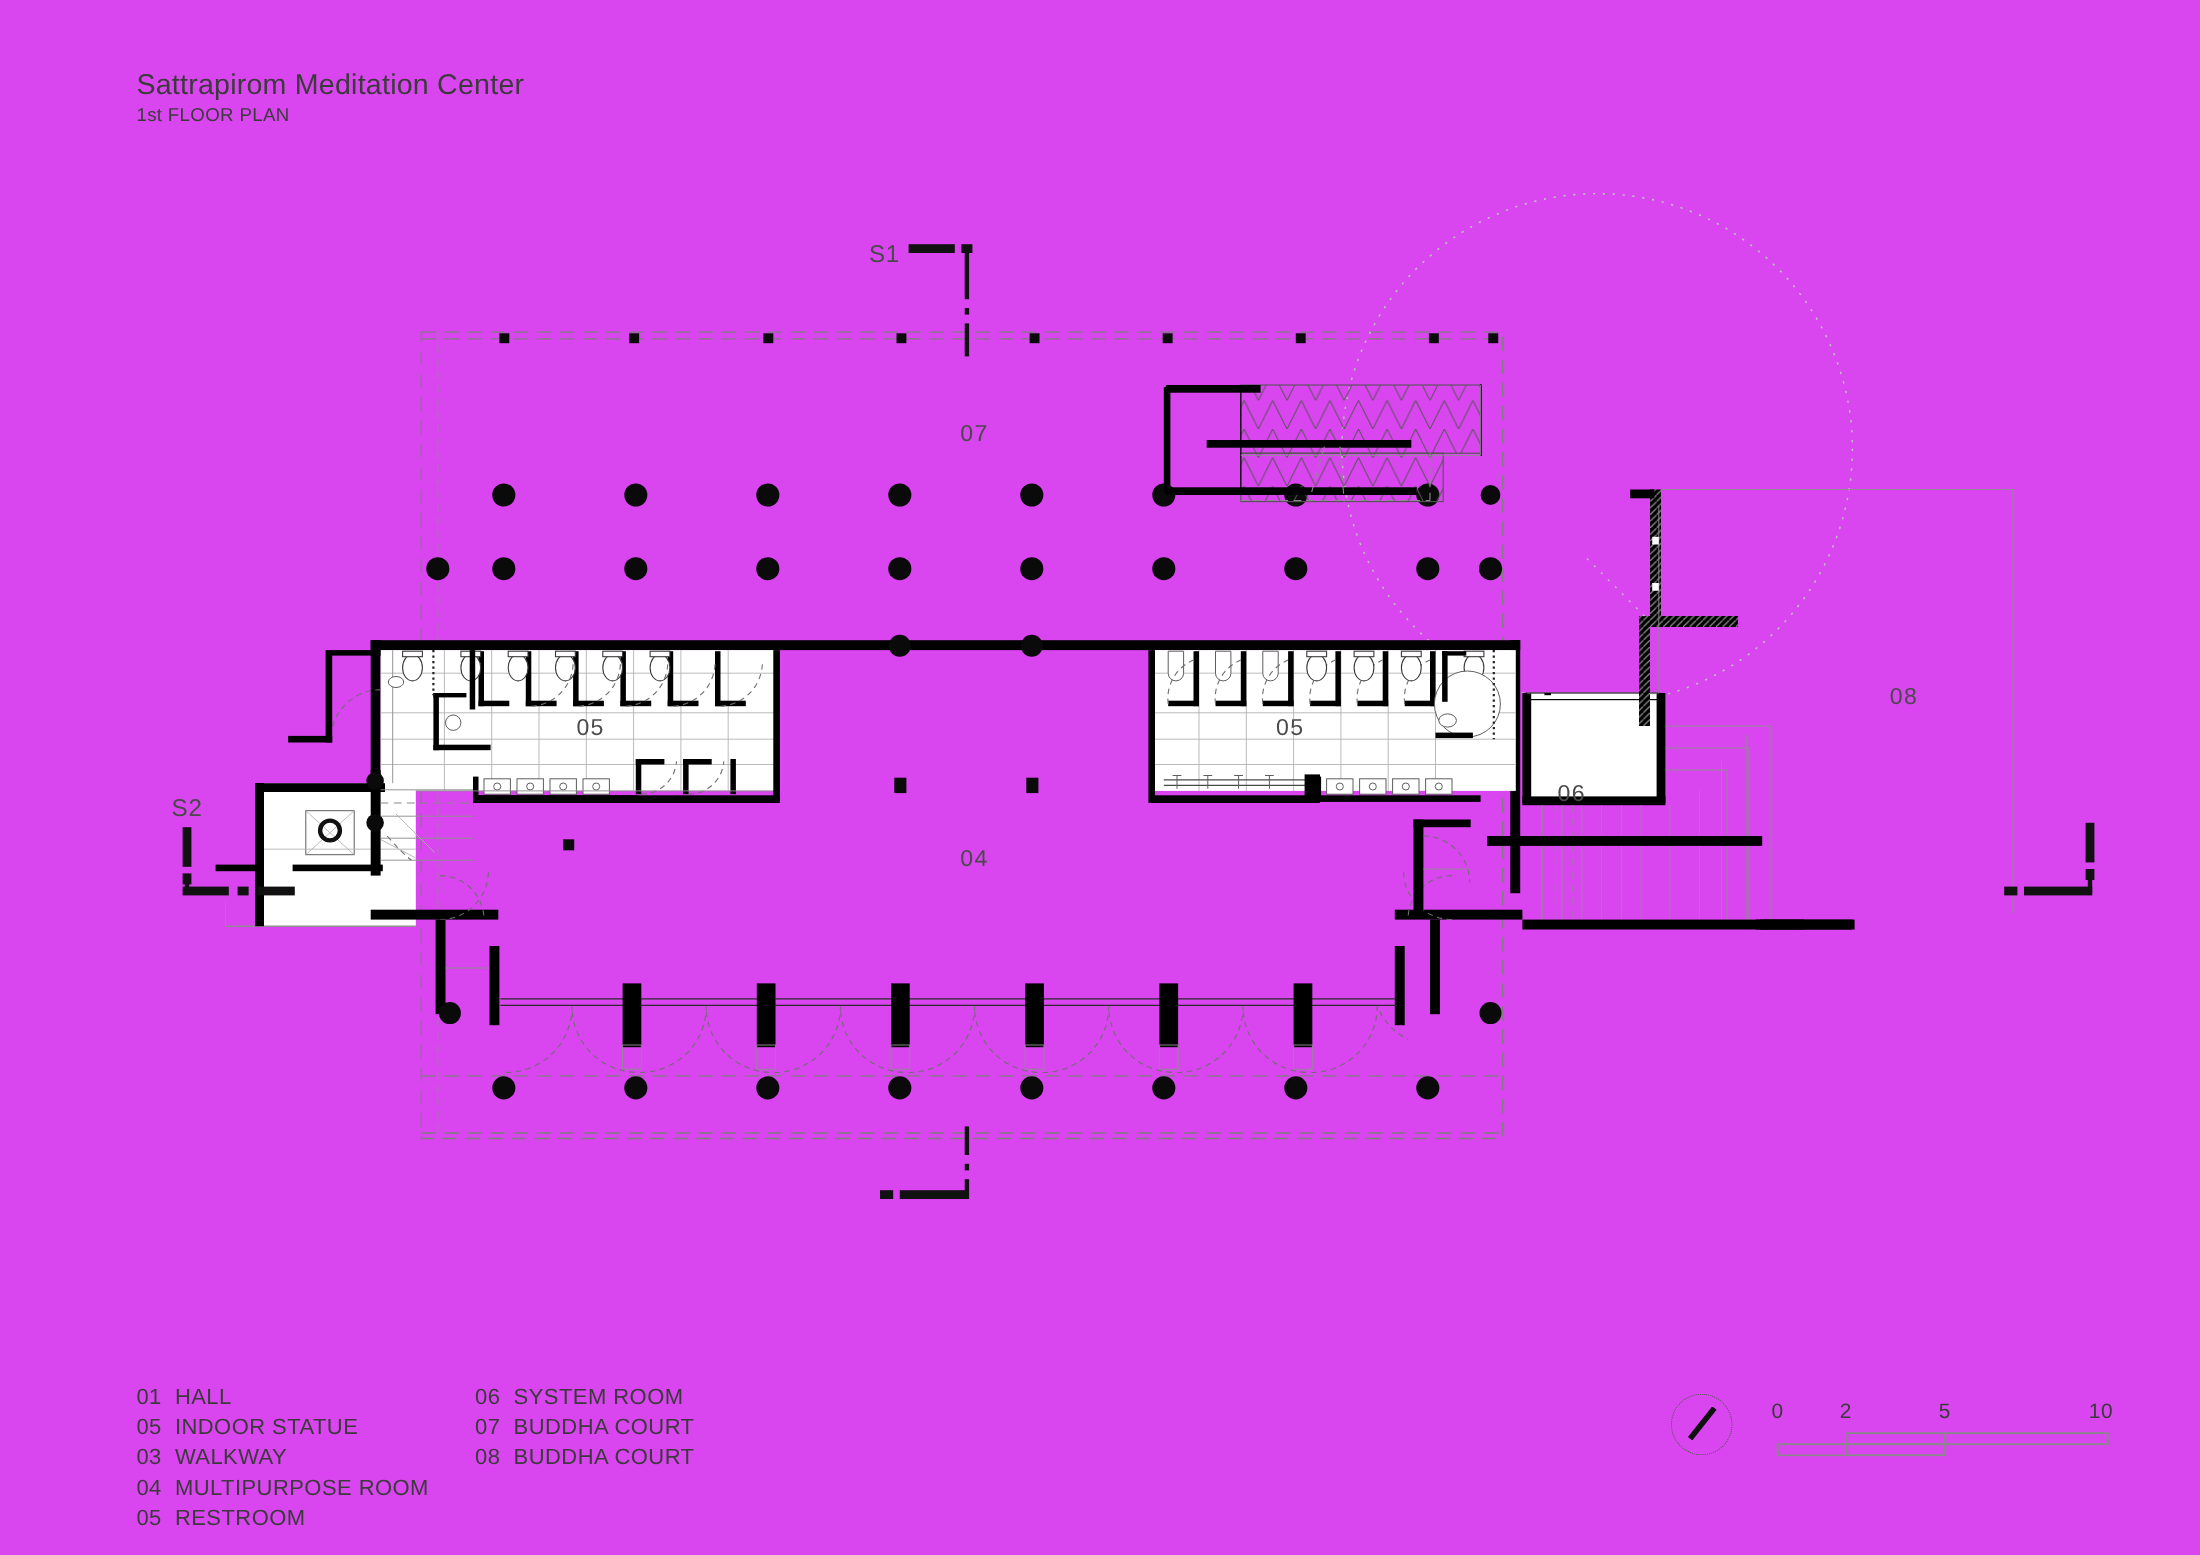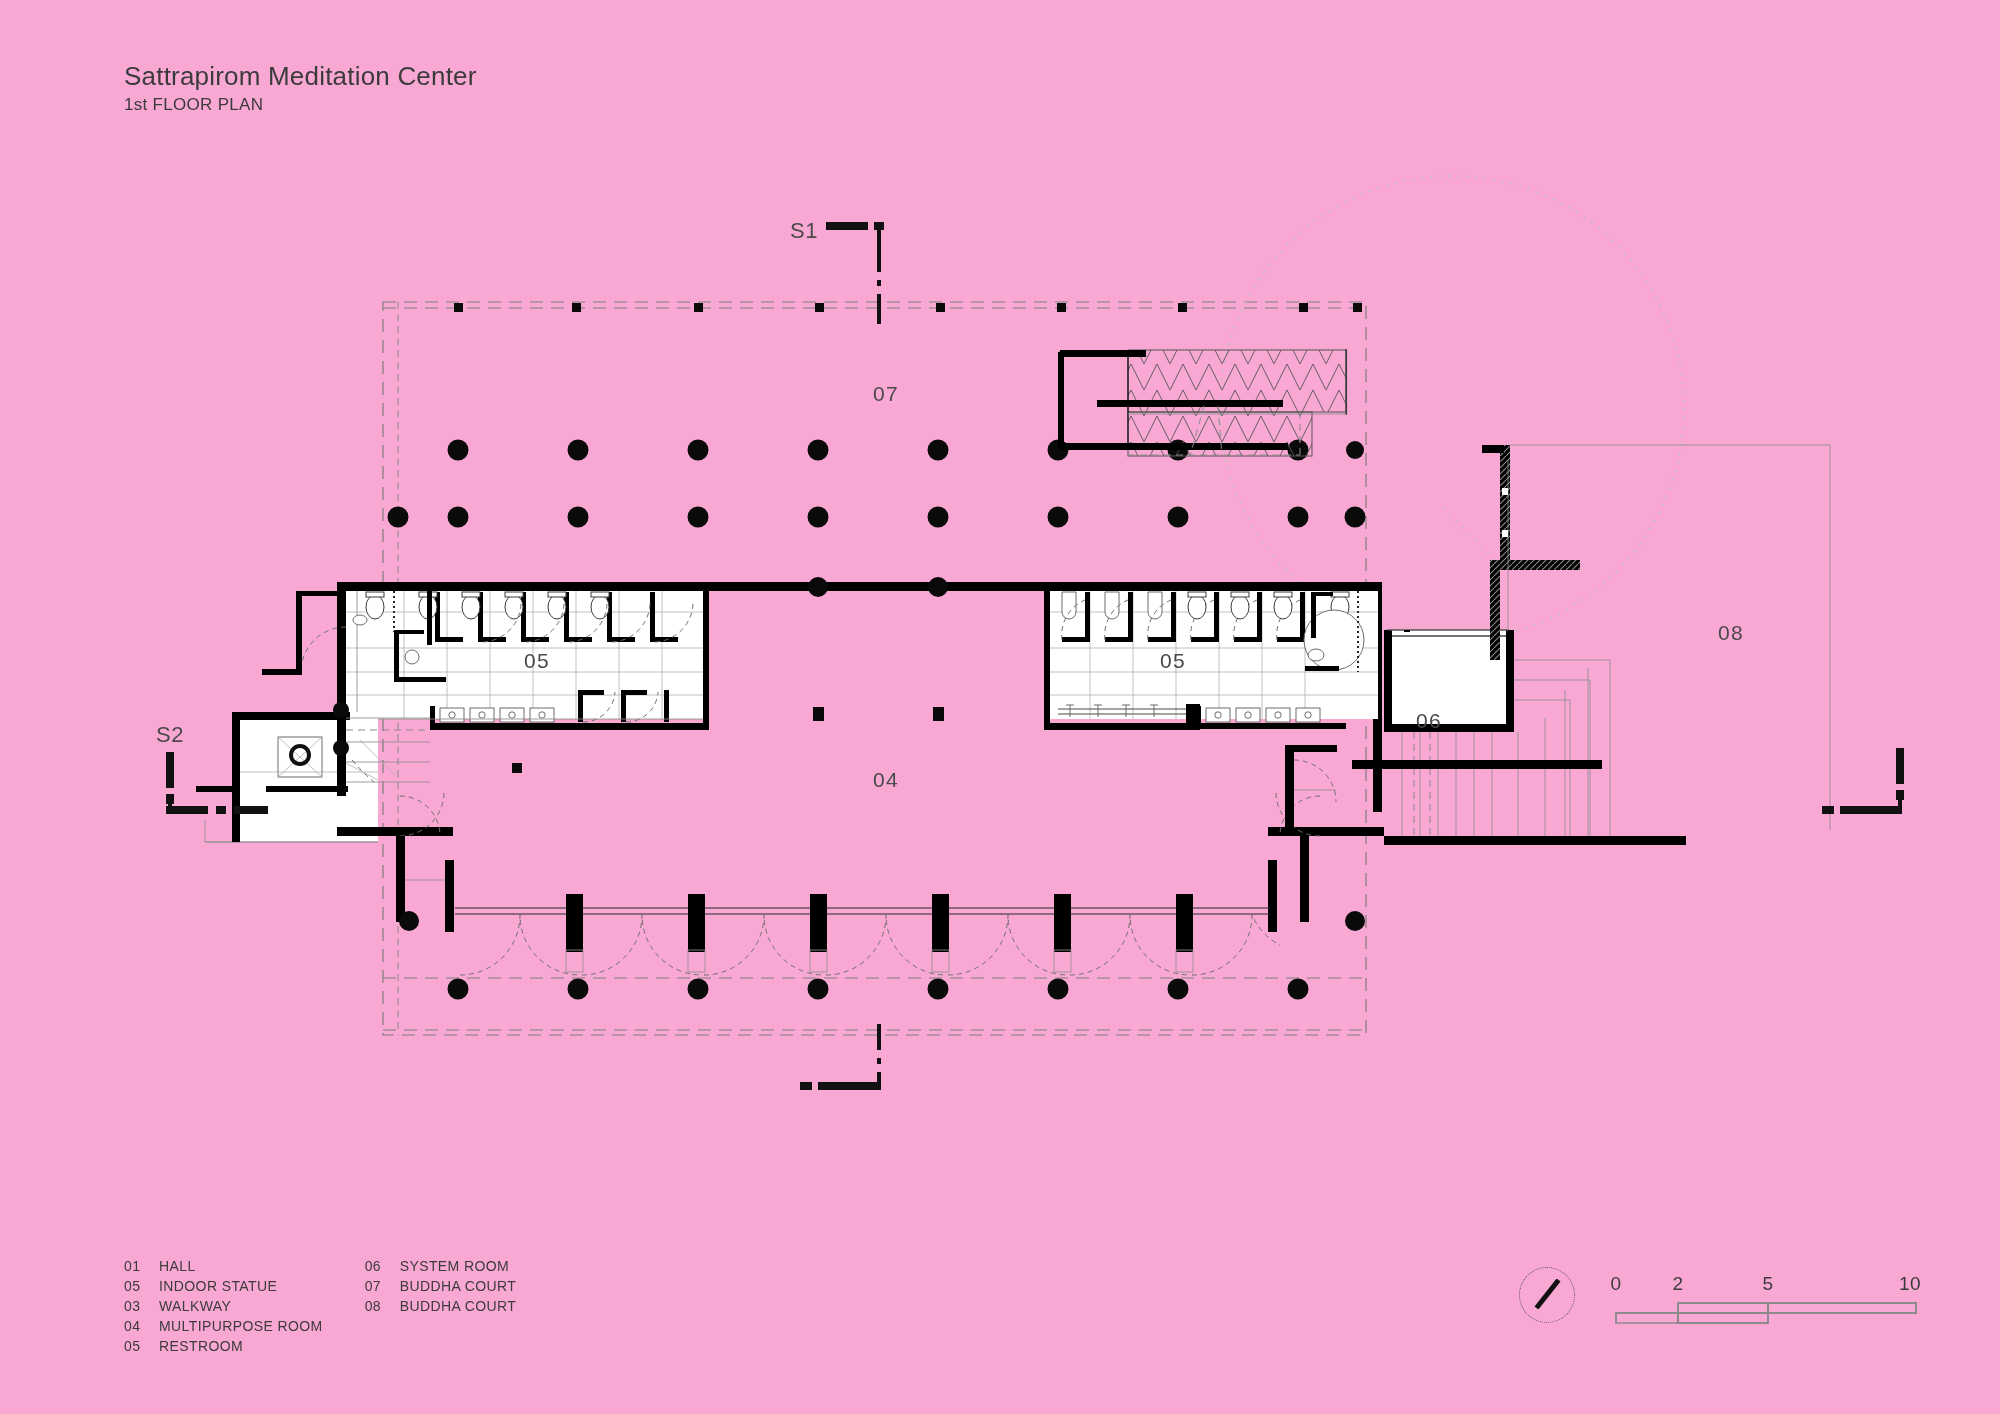--- a/index.html
+++ b/index.html
@@ -3,38 +3,38 @@
 <meta charset="utf-8">
 <title>Sattrapirom Meditation Center — 1st Floor Plan</title>
 <style>
   html,body{margin:0;padding:0;background:#ffffff;}
   body{
     width:2000px;height:1414px;position:relative;overflow:hidden;
     font-family:"Liberation Sans","DejaVu Sans",sans-serif;
     color:#1a1a1a;
     -webkit-font-smoothing:antialiased;
   }
-  .sheet{position:absolute;inset:0;background:#f9a8d4;}
+  .sheet{position:absolute;inset:0;background:#d946ef;}
 
   
   #title-block{position:absolute;left:124px;top:62px;}
   #project-title{
     font-size:26px;font-weight:400;letter-spacing:.2px;color:#3b3b3b;
     line-height:1.12;white-space:nowrap;
   }
   #sheet-subtitle{
     font-size:17px;font-weight:400;letter-spacing:.3px;color:#3b3b3b;
     margin-top:4px;white-space:nowrap;
   }
 
   
   #legend{position:absolute;left:124px;top:1258px;}
   .legend-cols{display:flex;gap:42px;}
   .legend-col{display:flex;flex-direction:column;gap:2px;}
-  .legend-row{display:flex;gap:11px;font-size:14px;letter-spacing:.4px;
+  .legend-row{display:flex;gap:11px;font-size:20px;letter-spacing:.4px;
     color:#3b3b3b;line-height:1.28;white-space:nowrap;}
   .legend-num{width:24px;flex:none;}
 
   
   #north-arrow{position:absolute;left:1519px;top:1267px;width:56px;height:56px;}
   #north-arrow .ring{
     position:absolute;inset:0;border:1px dotted #555;border-radius:50%;
   }
   #north-arrow .needle{
     position:absolute;left:14px;top:12px;width:30px;height:30px;

